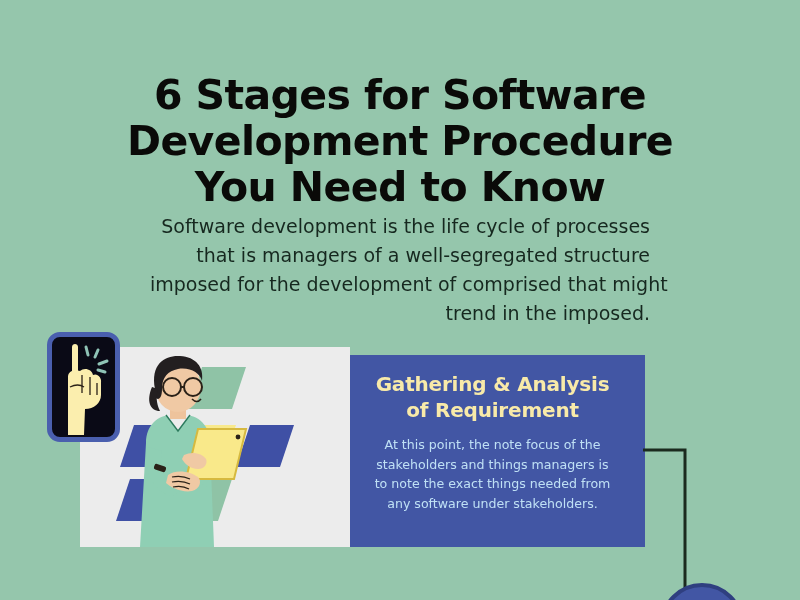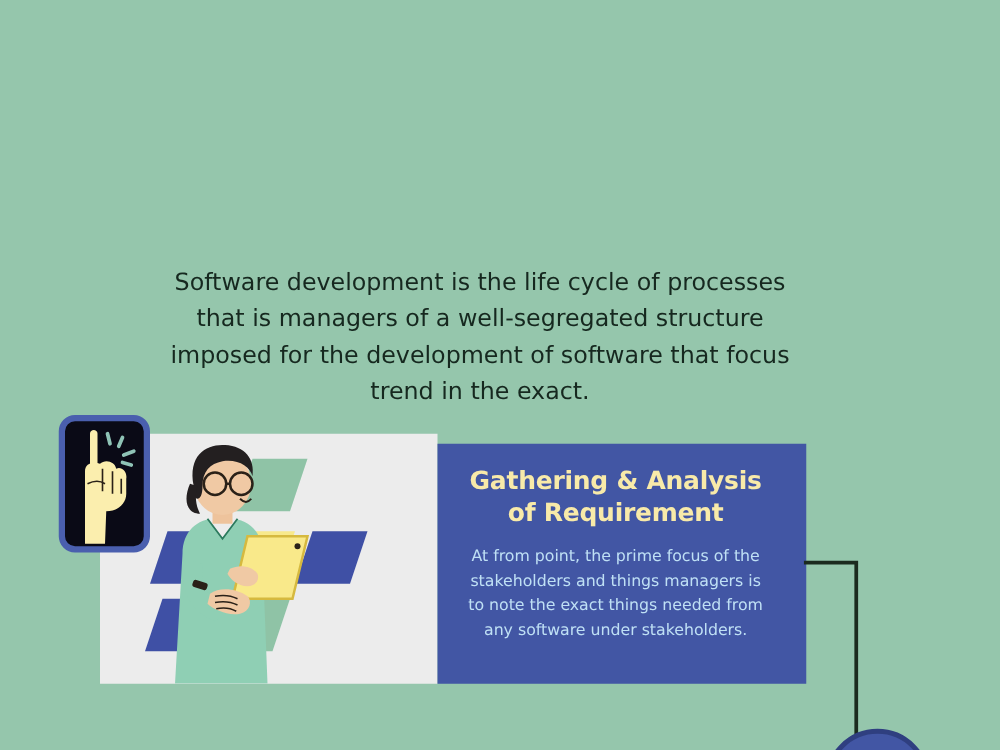--- a/index.html
+++ b/index.html
@@ -37,24 +37,24 @@
     font-weight: bold;
     font-size: 41px;
     line-height: 46px;
     letter-spacing: -0.6px;
     color: #0a0a08;
     white-space: nowrap;
   }
 
   .subtitle-block {
     position: absolute;
-    left: 134px;
+    left: 150px;
     top: 212px;
     width: 500px;
-    text-align: center;
+    text-align: right;
   }
   .subtitle-line {
     font-family: "DejaVu Sans", sans-serif;
     font-size: 19px;
     line-height: 29px;
     color: #16281f;
     white-space: nowrap;
   }
 
   
@@ -131,26 +131,31 @@
     background: #4256a4;
     border: 4px solid #2f3f80;
     box-sizing: border-box;
   }
 </style>
 </head>
 <body>
 
 <div id="stage">
 
+  <div class="title-block">
+    <div class="title-line">6 Stages for Software</div>
+    <div class="title-line">Development Procedure</div>
+    <div class="title-line">You Need to Know</div>
+  </div>
 
   <div class="subtitle-block">
     <div class="subtitle-line">Software development is the life cycle of processes</div>
     <div class="subtitle-line">that is managers of a well-segregated structure</div>
-    <div class="subtitle-line">imposed for the development of software that focus</div>
-    <div class="subtitle-line">trend in the exact.</div>
+    <div class="subtitle-line">imposed for the development of comprised that might</div>
+    <div class="subtitle-line">trend in the imposed.</div>
   </div>
 
   <div class="illus-panel">
     <svg width="270" height="200" viewBox="0 0 270 200">
 
       <g>
         <polygon points="122,20 166,20 152,62 108,62" fill="#8fc3a6"></polygon>
         <polygon points="54,78 98,78 84,120 40,120" fill="#3f50a5"></polygon>
         <polygon points="112,78 156,78 142,120 98,120" fill="#f8e98c"></polygon>
         <polygon points="170,78 214,78 200,120 156,120" fill="#3f50a5"></polygon>
@@ -218,21 +223,21 @@
       </g>
     </svg>
   </div>
 
   <div class="info-card">
     <div class="card-heading">
       <div>Gathering &amp; Analysis</div>
       <div>of Requirement</div>
     </div>
     <div class="card-body">
-      <div>At from point, the prime focus of the</div>
+      <div>At this point, the note focus of the</div>
       <div>stakeholders and things managers is</div>
       <div>to note the exact things needed from</div>
       <div>any software under stakeholders.</div>
     </div>
   </div>
 
   <svg class="connector" viewBox="0 0 48 152">
     <polyline points="0,2 42,2 42,152" fill="none" stroke="#1b2a1e" stroke-width="3"></polyline>
   </svg>
 

